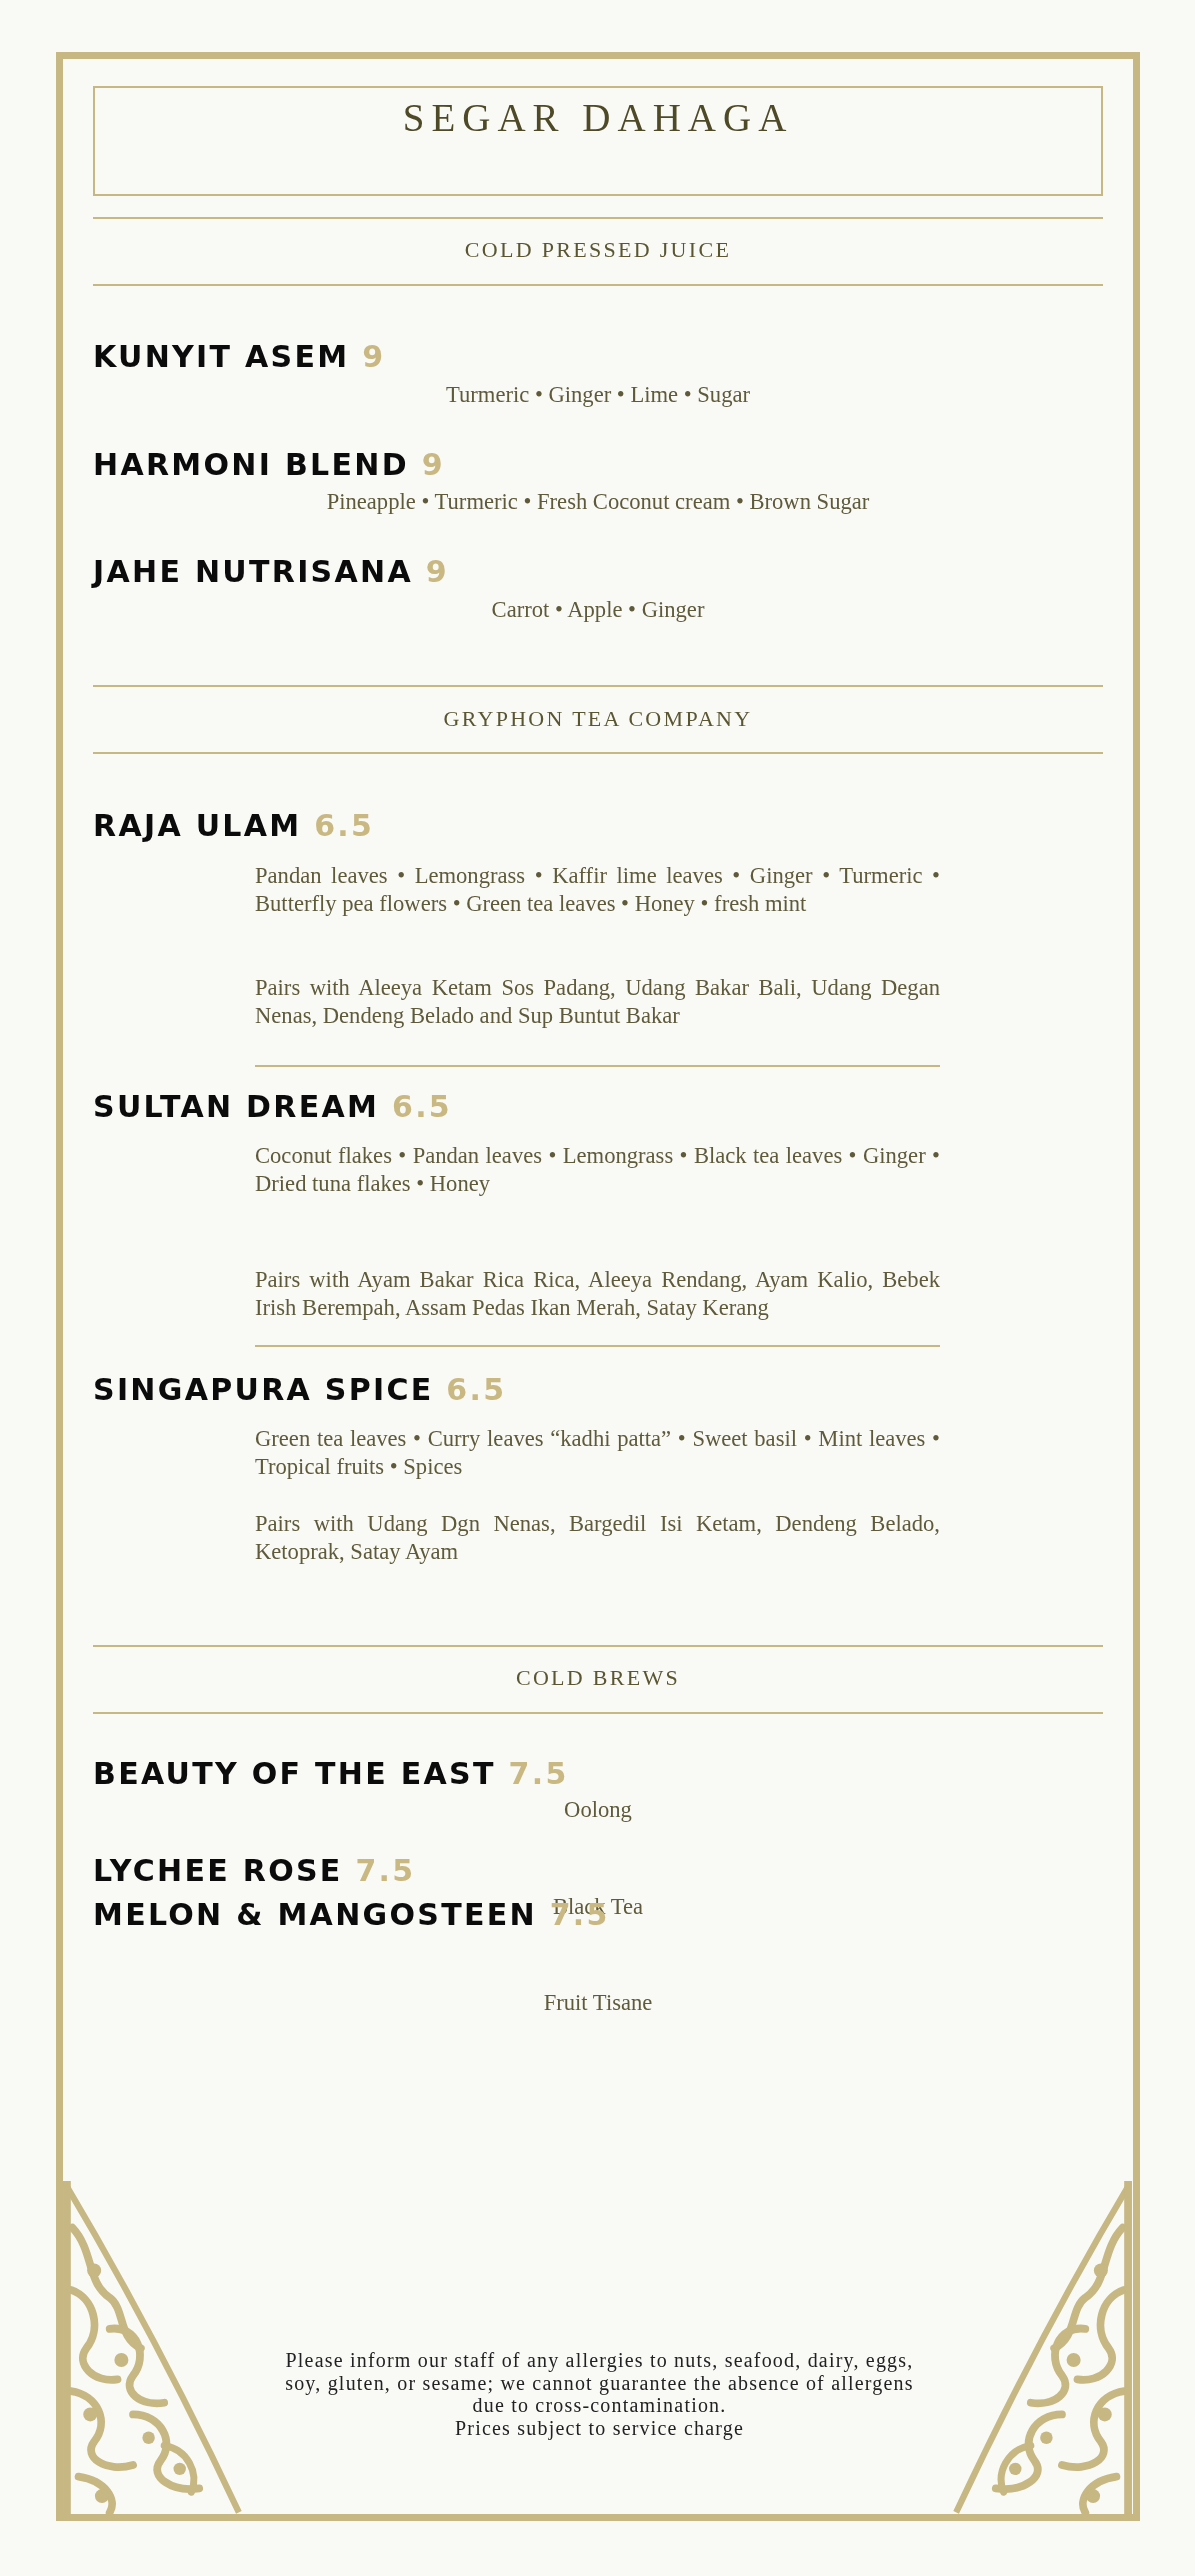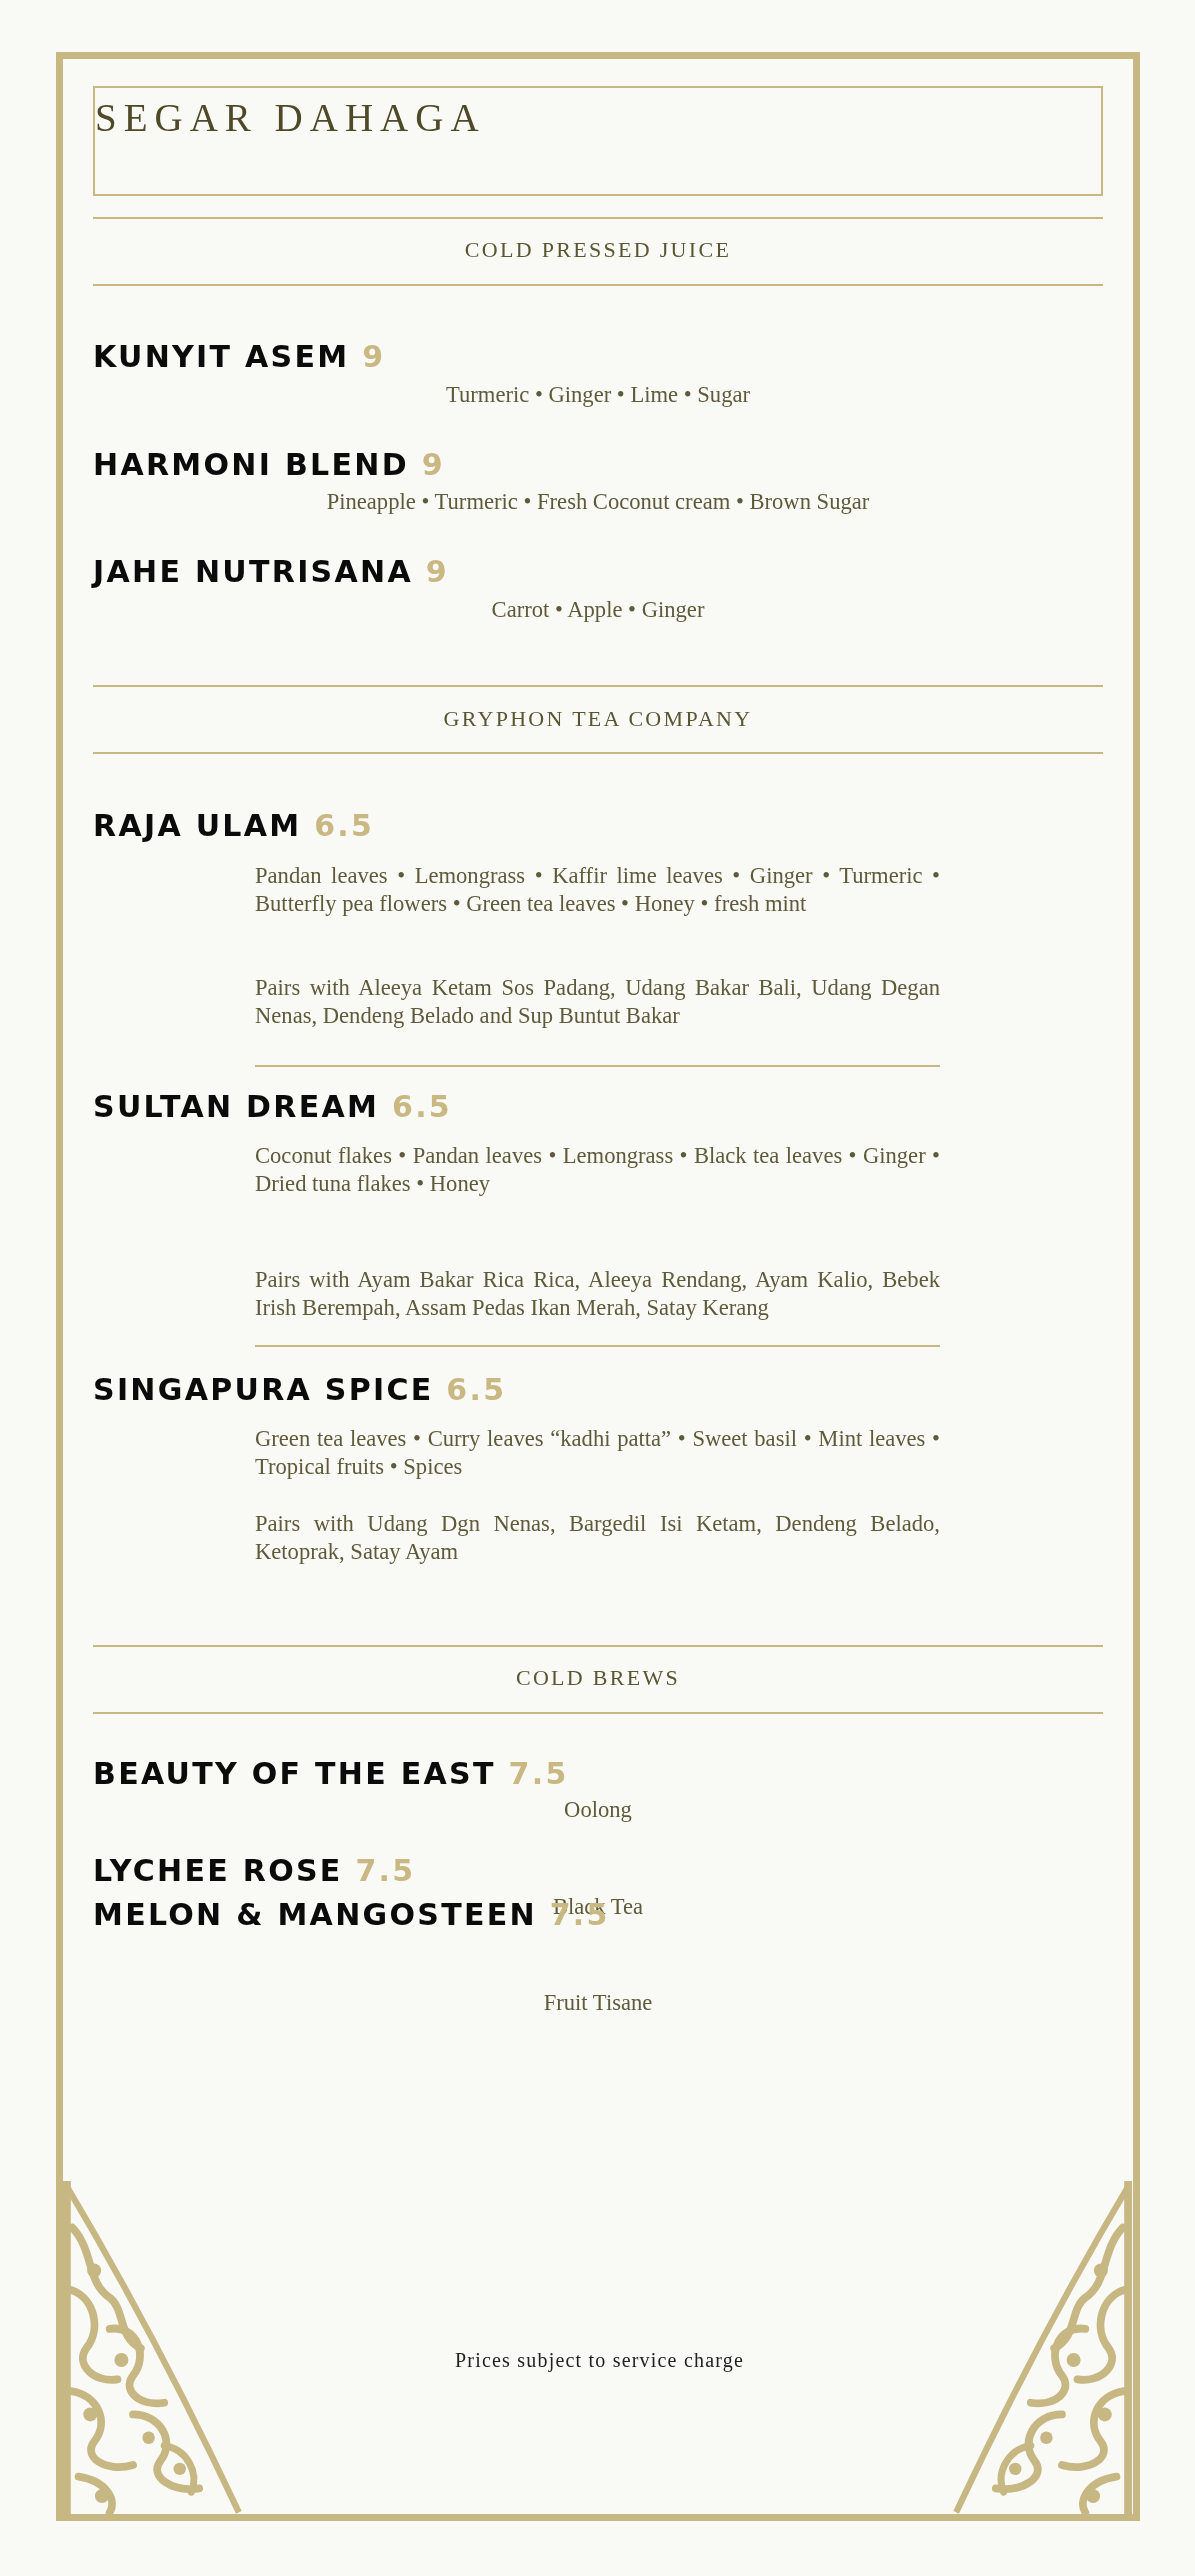--- a/index.html
+++ b/index.html
@@ -10,20 +10,21 @@
   }
   .frame {
     position: absolute; left: 56px; top: 52px;
     width: 1084px; height: 2469px; box-sizing: border-box;
     border: 7px solid #c6b783;
   }
   .title-box {
     position: absolute; left: 93px; top: 86px;
     width: 1010px; height: 110px; box-sizing: border-box;
     border: 2.3px solid #c6b783;
+    text-align: center;
   }
   .brand {
     position: absolute; left: 0; right: 0; top: 6.2px;
     font-family: "Liberation Serif", "DejaVu Serif", serif;
     font-size: 39px; letter-spacing: 7px; color: #4e4a28;
     line-height: 47px;
   }
   .subbrand {
     position: absolute; left: 0; right: 0; top: 55px;
     font-family: "Liberation Sans", "DejaVu Sans", sans-serif;
@@ -193,15 +194,16 @@
       <circle cx="35" cy="300" r="9"></circle>
         <circle cx="110" cy="330" r="8"></circle>
       <circle cx="150" cy="370" r="8"></circle>
         <circle cx="50" cy="405" r="9"></circle>
       <path d="M0,0 L10,0 L10,428 L0,428 Z"></path>
     </g>
   </g>
 </svg>
 
 <div class="footer">
+  <div>Please inform our staff of any allergies to nuts, seafood, dairy, eggs, soy, gluten, or sesame; we cannot guarantee the absence of allergens due to cross-contamination.</div>
   <div>Prices subject to service charge</div>
 </div>
 
 
 </body></html>

